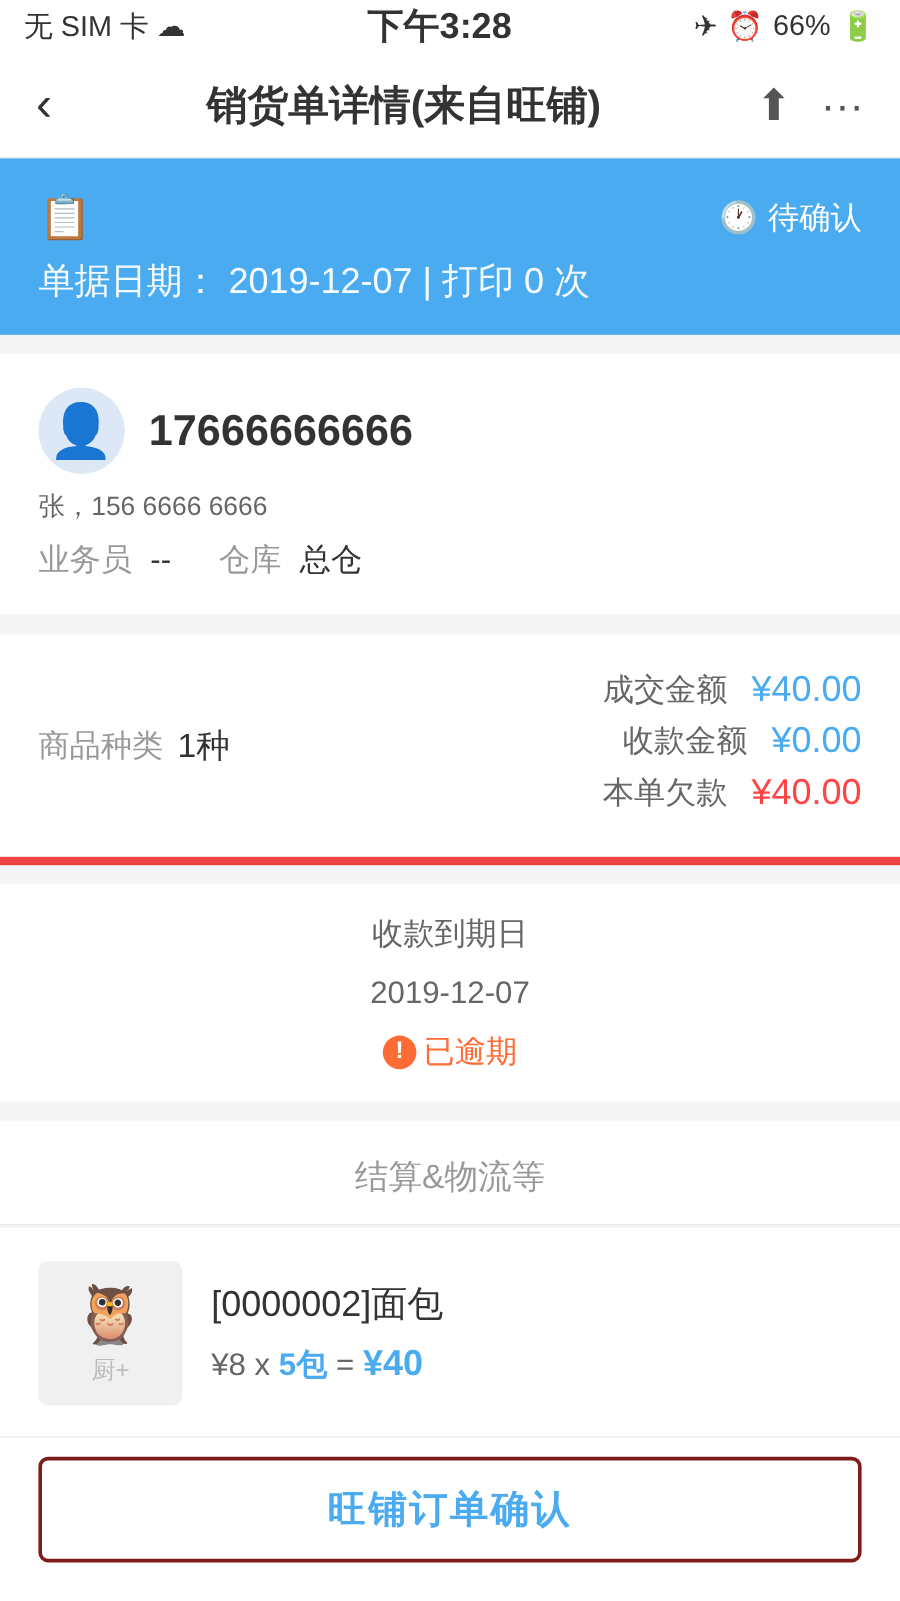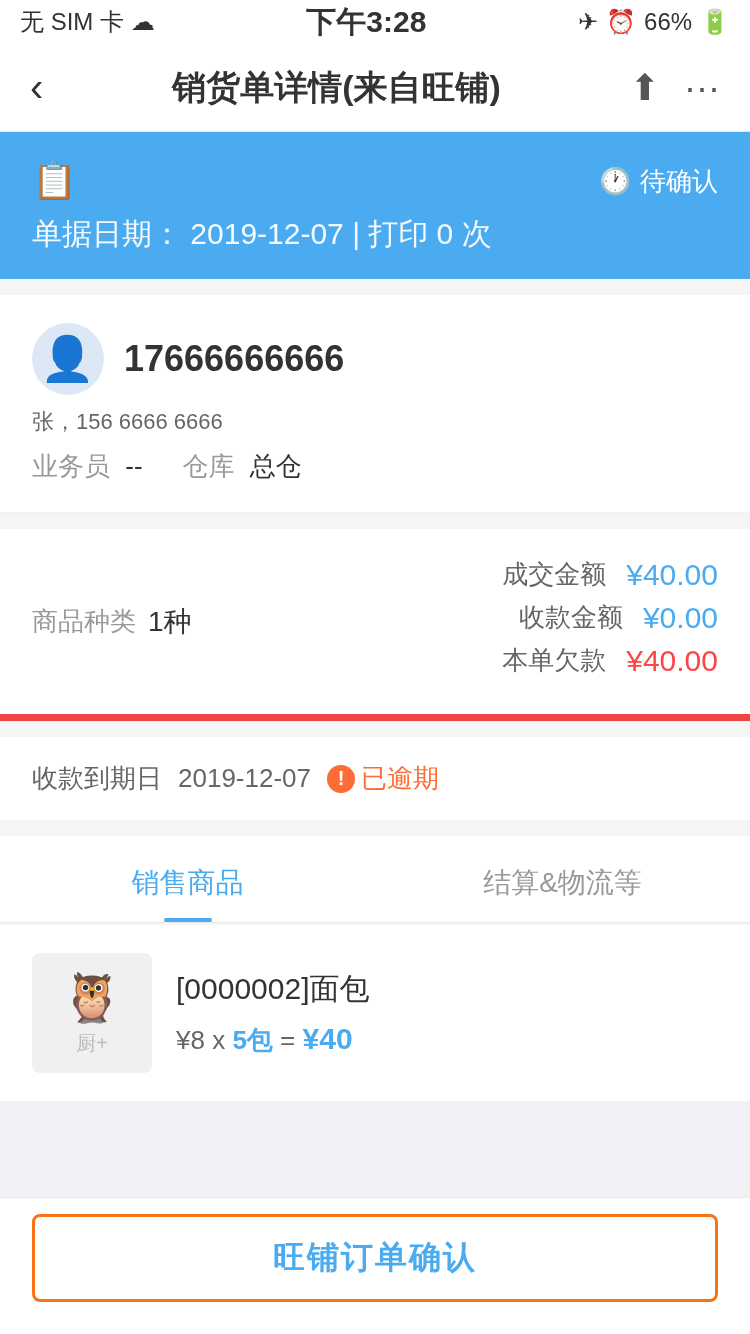--- a/index.html
+++ b/index.html
@@ -138,20 +138,21 @@
     
     .due-date-card {
       background: #fff;
       padding: 24px 32px;
       margin-top: 16px;
       font-size: 26px;
       color: #666;
       display: flex;
       align-items: center;
       gap: 16px;
+      flex-direction: column;
     }
     .overdue-badge {
       display: flex;
       align-items: center;
       gap: 6px;
       color: #FF6B35;
       font-size: 26px;
     }
     .overdue-dot {
       width: 28px;
@@ -241,21 +242,21 @@
       bottom: 0;
       left: 0;
       width: 750px;
       background: #fff;
       padding: 16px 32px 32px;
       border-top: 1px solid #e8e8e8;
     }
     .confirm-btn {
       width: 100%;
       height: 88px;
-      border: 3px solid #f97316;
+      border: 3px solid #7f1d1d;
       border-radius: 8px;
       background: #fff;
       color: #4AABF0;
       font-size: 32px;
       font-weight: 600;
       cursor: pointer;
       letter-spacing: 2px;
     }
   </style>
 </head>
@@ -344,23 +345,20 @@
 <div class="due-date-card">
   <span>收款到期日</span>
   <span>2019-12-07</span>
   <div class="overdue-badge">
     <div class="overdue-dot">!</div>
     <span>已逾期</span>
   </div>
 </div>
 
 <div class="tabs-container">
-  <div class="tab active">
-    <span>销售商品</span>
-  </div>
   <div class="tab">
     <span>结算&amp;物流等</span>
   </div>
 </div>
 
 <div class="product-list">
   <div class="product-item">
     <div class="product-thumb">
       <span class="product-thumb-icon">🦉</span>
       <span class="product-thumb-text">厨+</span>

